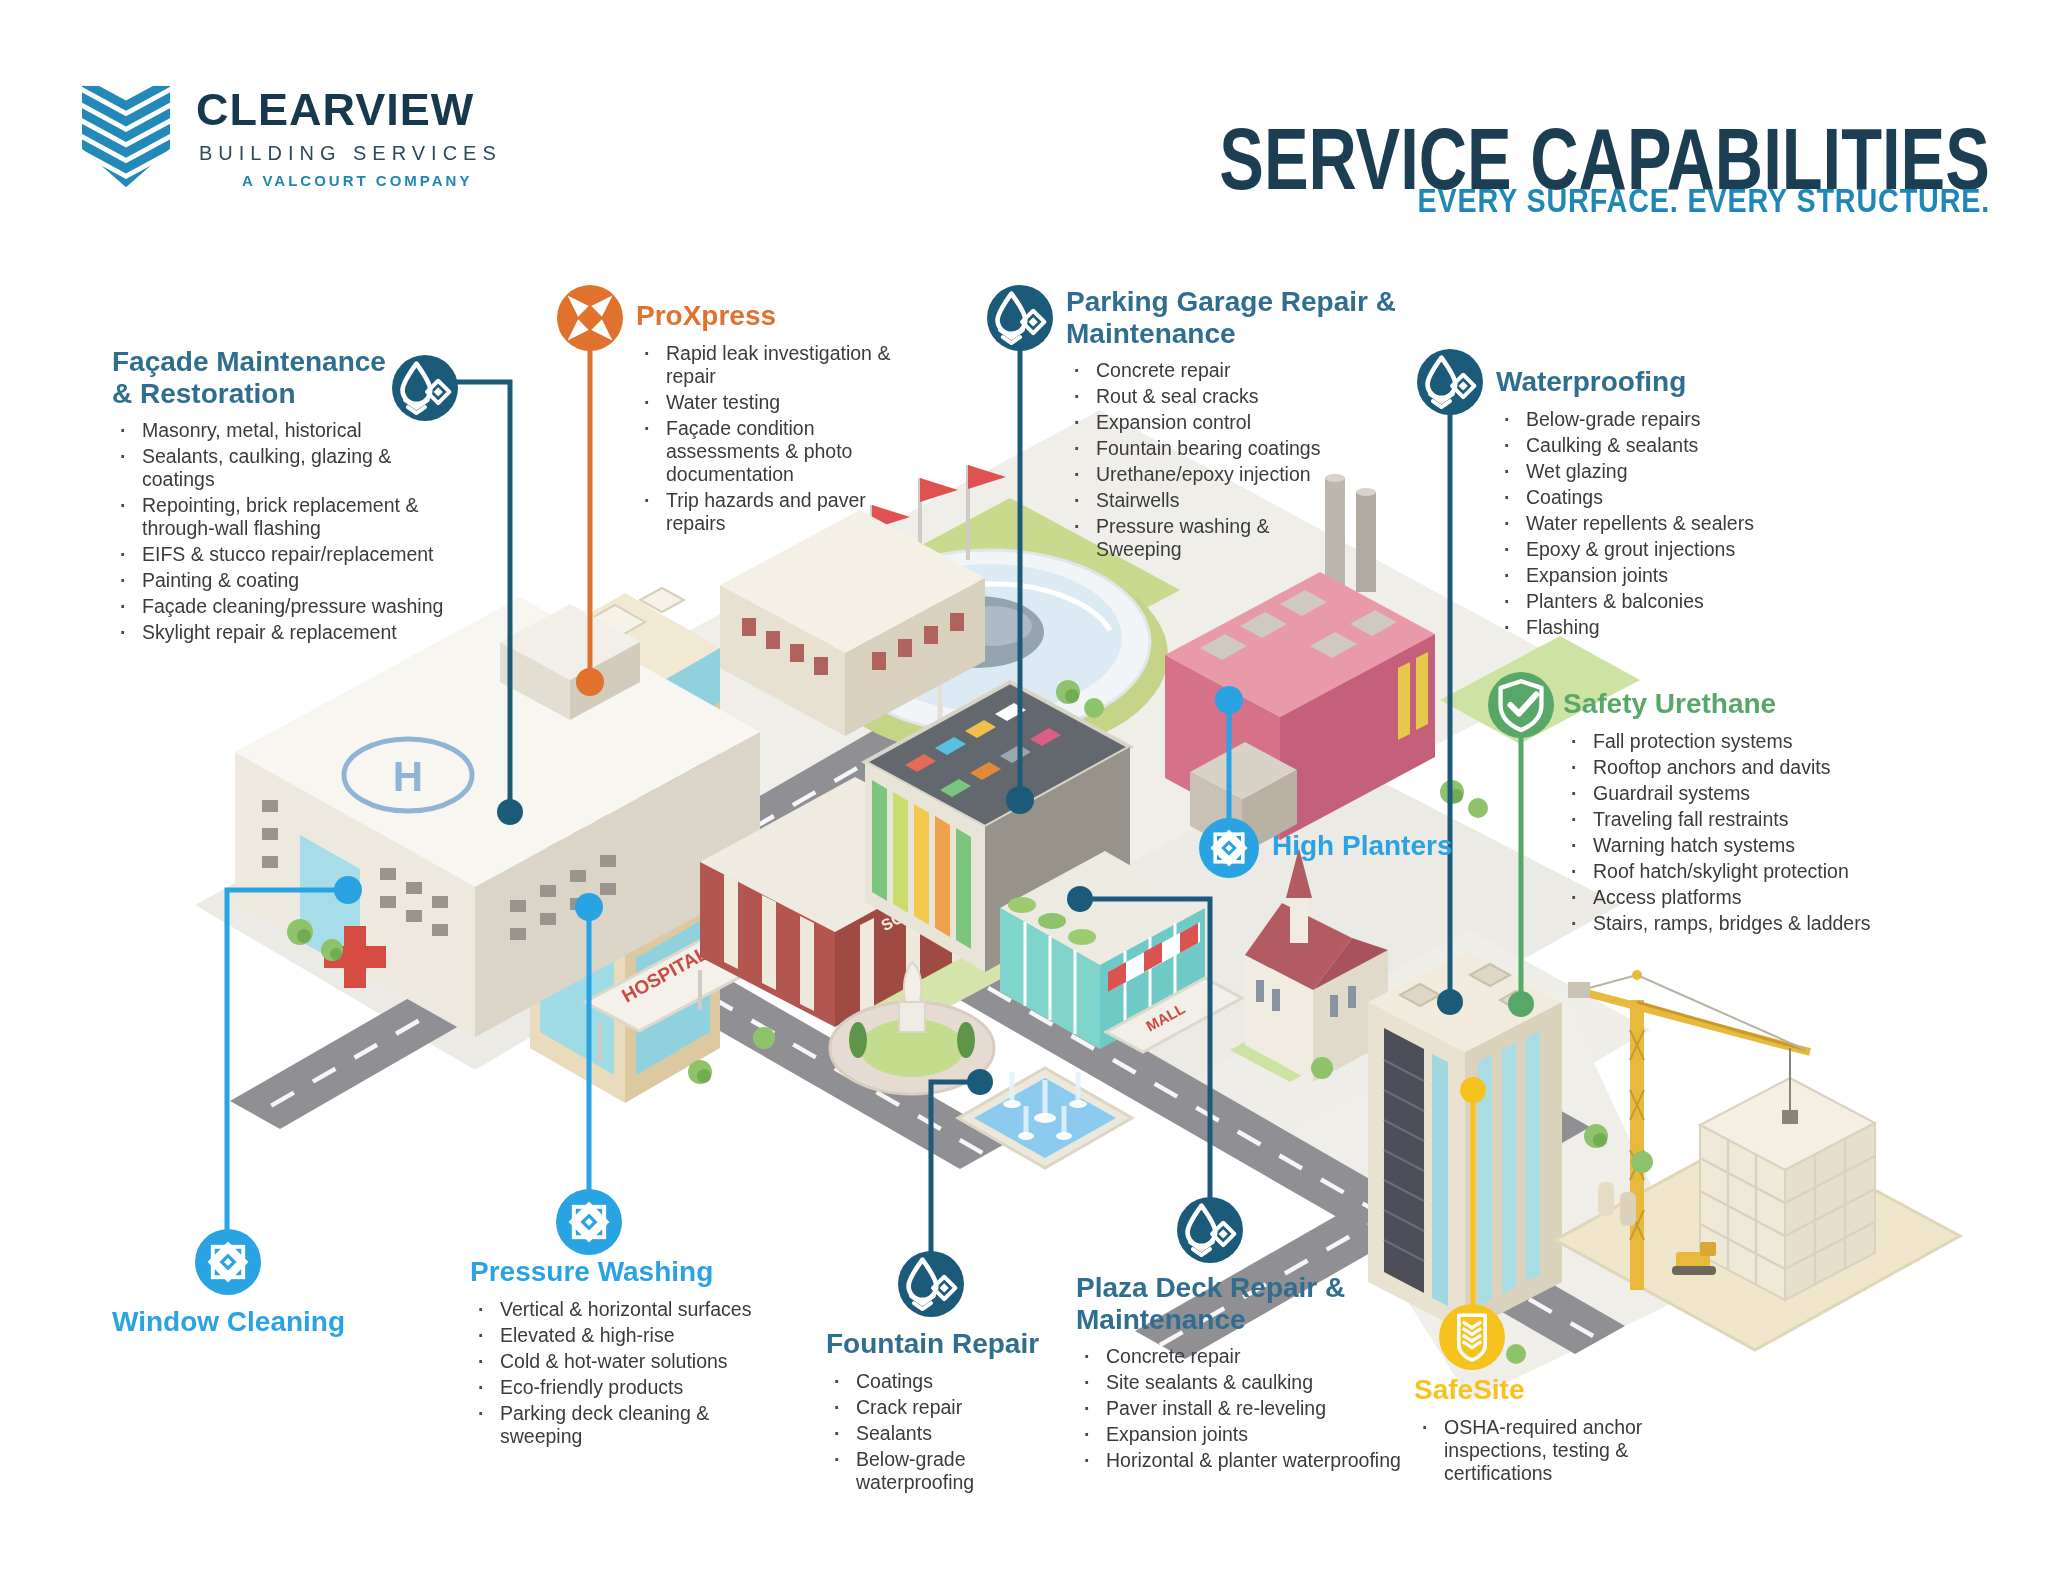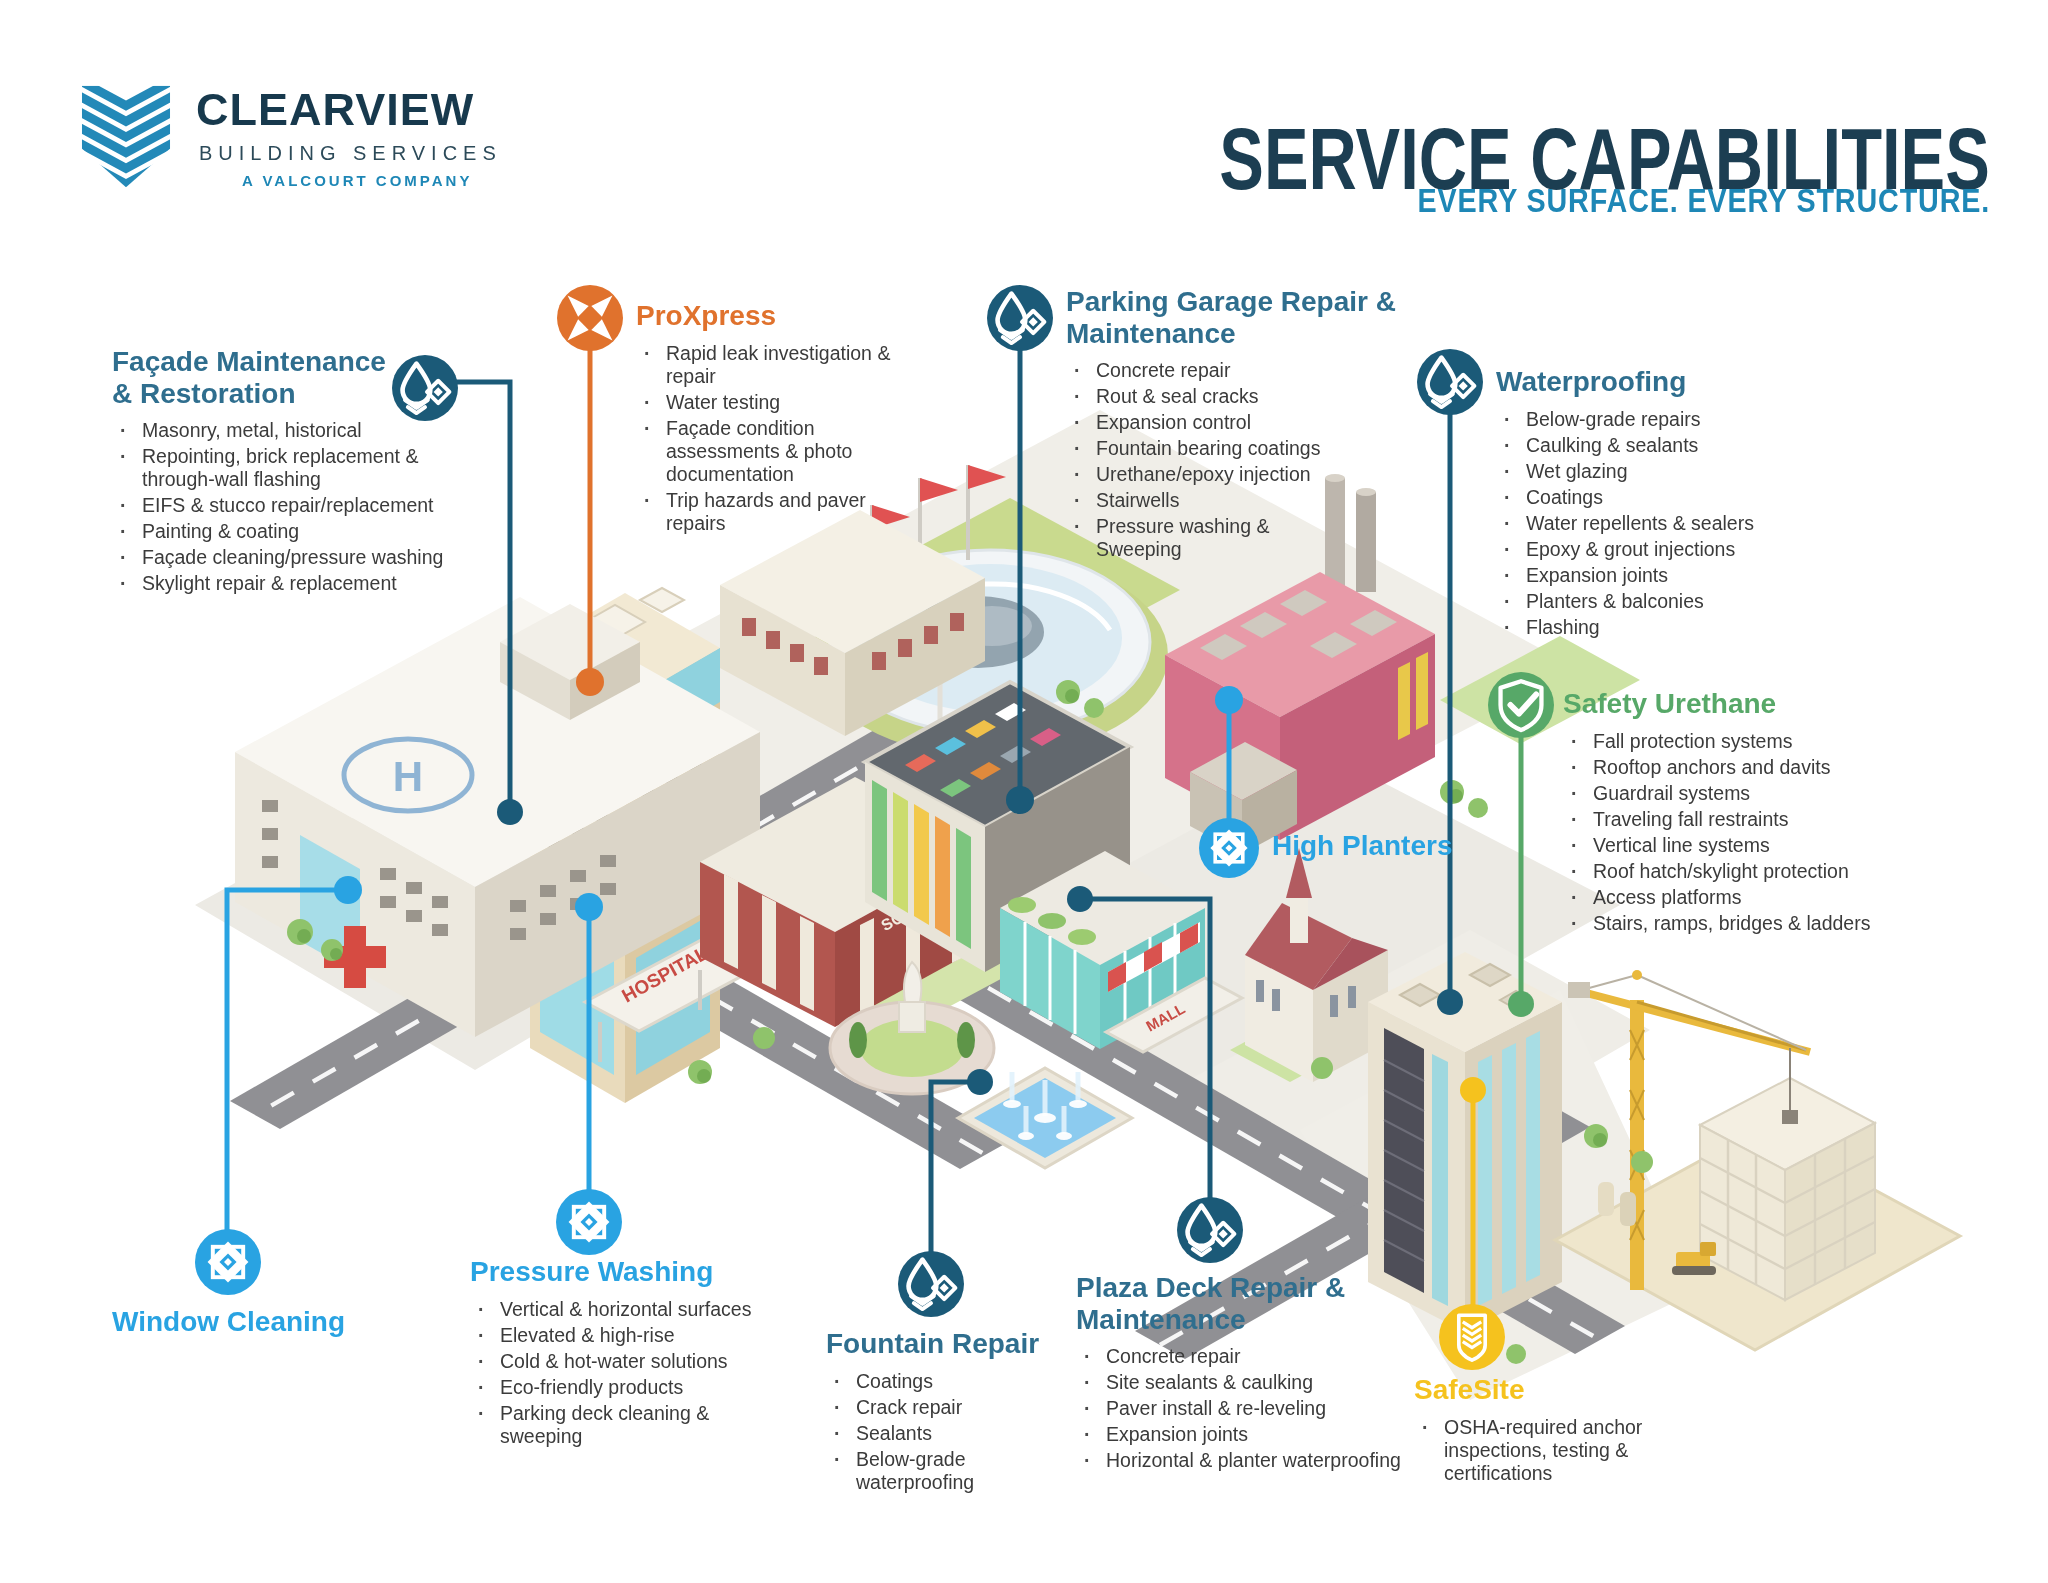--- a/index.html
+++ b/index.html
@@ -476,20 +476,21 @@
 <div class="brand-sub">BUILDING SERVICES</div>
 <div class="brand-co">A VALCOURT COMPANY</div>
 
 <h1 class="page-title">SERVICE CAPABILITIES</h1>
 <div class="page-tagline">EVERY SURFACE. EVERY STRUCTURE.</div>
 
 <section class="callout" style="left:112px;top:346px;width:365px;--accent:var(--heading_teal)">
   <h3 class="co-title" style="max-width:300px">Façade Maintenance &amp; Restoration</h3>
   <ul class="co-list" style="width:322px">
       <li>Masonry, metal, historical</li>
+      <li>Sealants, caulking, glazing &amp; coatings</li>
       <li>Repointing, brick replacement &amp; through-wall flashing</li>
       <li>EIFS &amp; stucco repair/replacement</li>
       <li>Painting &amp; coating</li>
       <li>Façade cleaning/pressure washing</li>
       <li>Skylight repair &amp; replacement</li>
     </ul>
 </section>
 <div class="badge" style="left:392px;top:355px;--accent:var(--dark_teal)">
     <svg viewBox="0 0 100 100">
       <use href="#i-drop"></use>
@@ -549,21 +550,21 @@
     </svg>
   </div>
 
 <section class="callout" style="left:1563px;top:688px;width:360px;--accent:var(--green)">
   <h3 class="co-title">Safety Urethane</h3>
   <ul class="co-list" style="width:345px">
       <li>Fall protection systems</li>
       <li>Rooftop anchors and davits</li>
       <li>Guardrail systems</li>
       <li>Traveling fall restraints</li>
-      <li>Vertical line systems</li>
+      <li>Warning hatch systems</li>
       <li>Roof hatch/skylight protection</li>
       <li>Access platforms</li>
       <li>Stairs, ramps, bridges &amp; ladders</li>
     </ul>
 </section>
 <div class="badge" style="left:1488px;top:672px;--accent:var(--green)">
     <svg viewBox="0 0 100 100">
       <use href="#i-shieldcheck"></use>
     </svg>
   </div>

